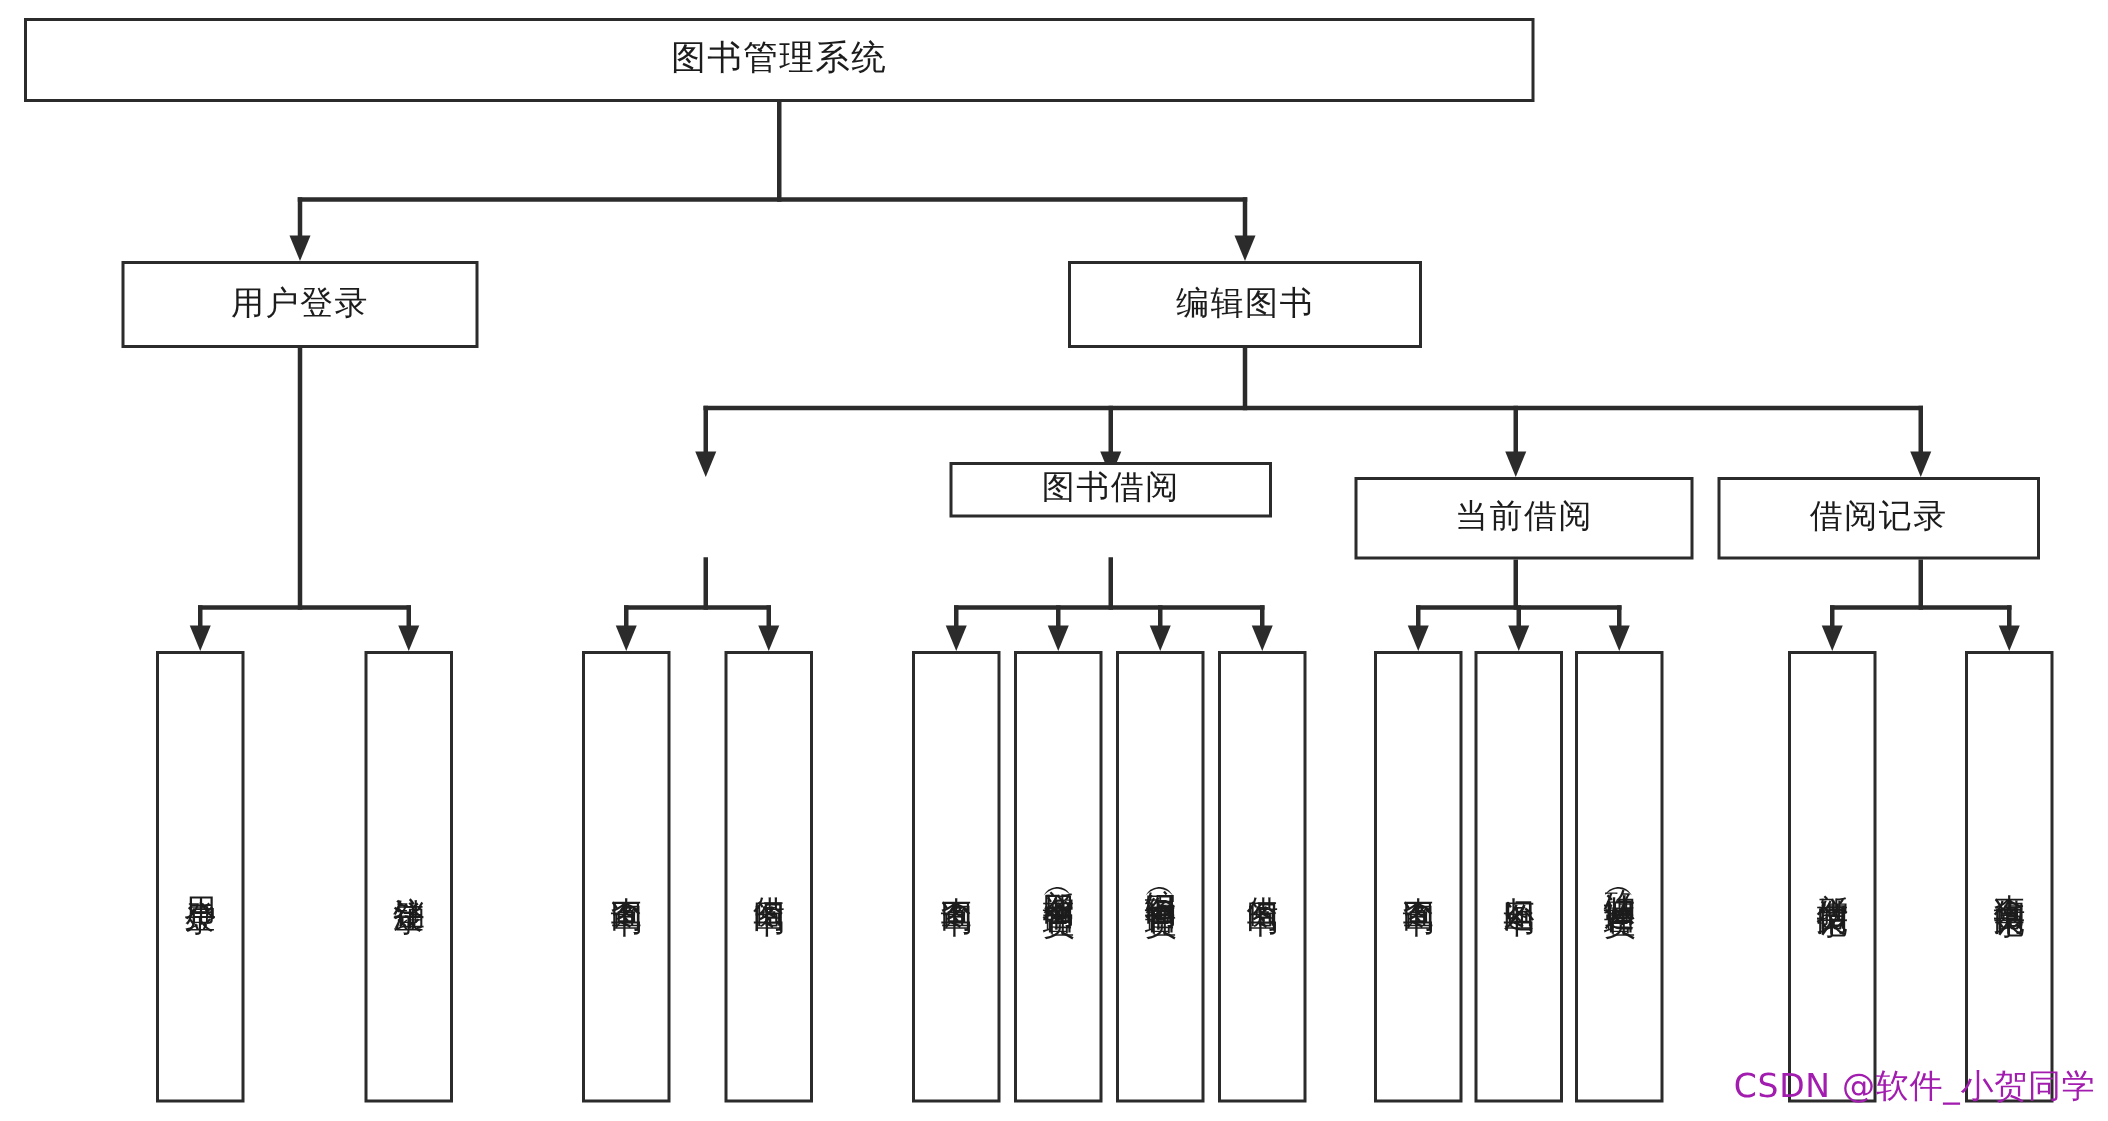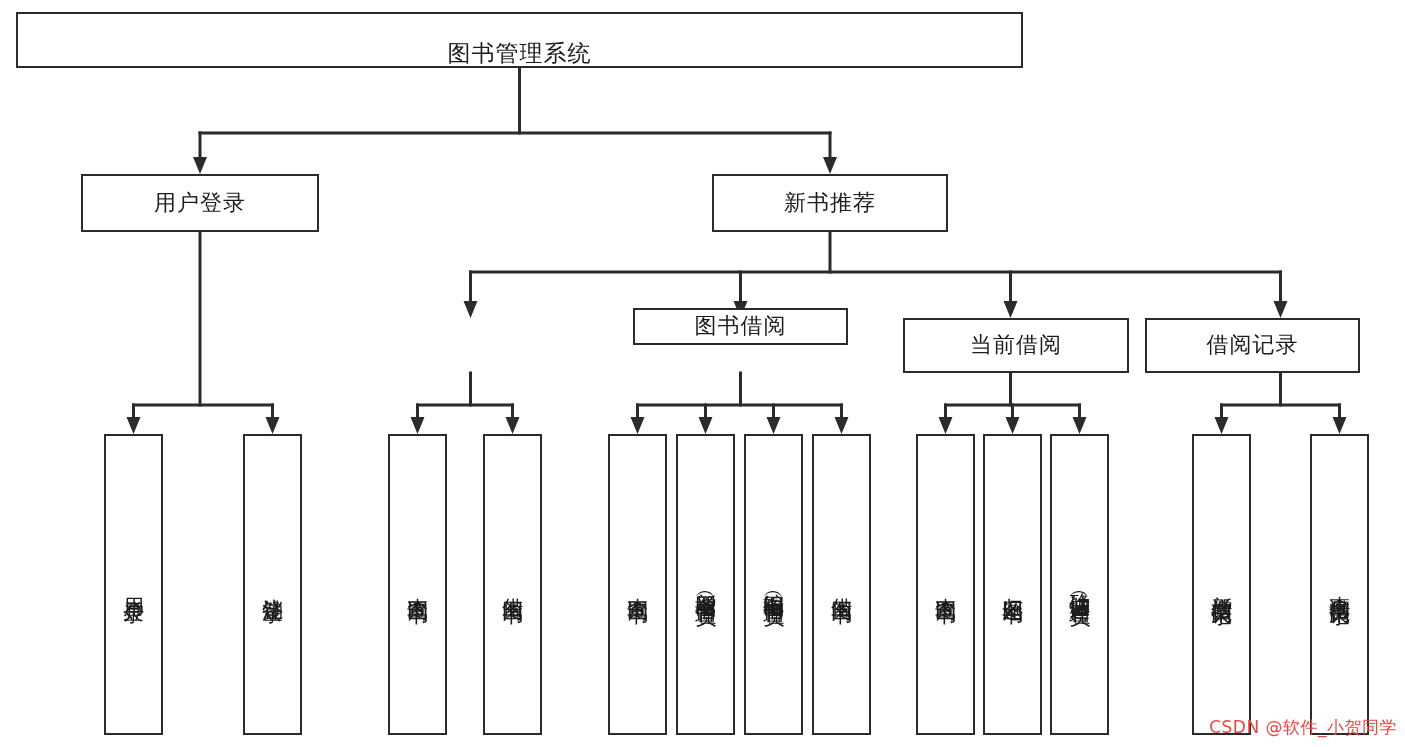--- a/index.html
+++ b/index.html
@@ -36,40 +36,39 @@
     justify-content: center;
     color: #1c1c1c;
   }
   .node.horiz {
     font-size: 22px;
     letter-spacing: 1px;
     line-height: 1.1;
   }
   .node.root {
     font-size: 23px;
-    align-items: flex-end;
   }
   .node.vert {
     padding: 4px 0;
   }
   .node.vert .vlabel {
     writing-mode: vertical-rl;
     text-orientation: upright;
     font-size: 21px;
     line-height: 1.35;
     letter-spacing: 2px;
     white-space: nowrap;
     text-align: center;
   }
   .watermark {
     position: absolute;
     right: 8px;
     bottom: 8px;
-    font-size: 17px;
-    color: #ef4444;
+    font-size: 22px;
+    color: #a21caf;
     letter-spacing: 0.5px;
     white-space: nowrap;
   }
 </style>
 </head>
 <body>
 
 <div id="canvas">
 
   <svg id="edges" viewBox="0 0 1405 747" width="1405" height="747" aria-hidden="true">
@@ -128,21 +127,21 @@
     </svg>
 
   <div class="node horiz root" style="left:16px; top:12px; width:1007px; height:56px;">
     <span>图书管理系统</span>
   </div>
 
   <div class="node horiz" style="left:81px; top:174px; width:238px; height:58px;">
     <span>用户登录</span>
   </div>
   <div class="node horiz" style="left:712px; top:174px; width:236px; height:58px;">
-    <span>新书推荐</span>
+    <span>编辑图书</span>
   </div>
 
   <div class="node horiz" style="left:633px; top:308px; width:215px; height:37px;">
     <span>图书借阅</span>
   </div>
   <div class="node horiz" style="left:903px; top:318px; width:226px; height:55px;">
     <span>当前借阅</span>
   </div>
   <div class="node horiz" style="left:1145px; top:318px; width:215px; height:55px;">
     <span>借阅记录</span>

